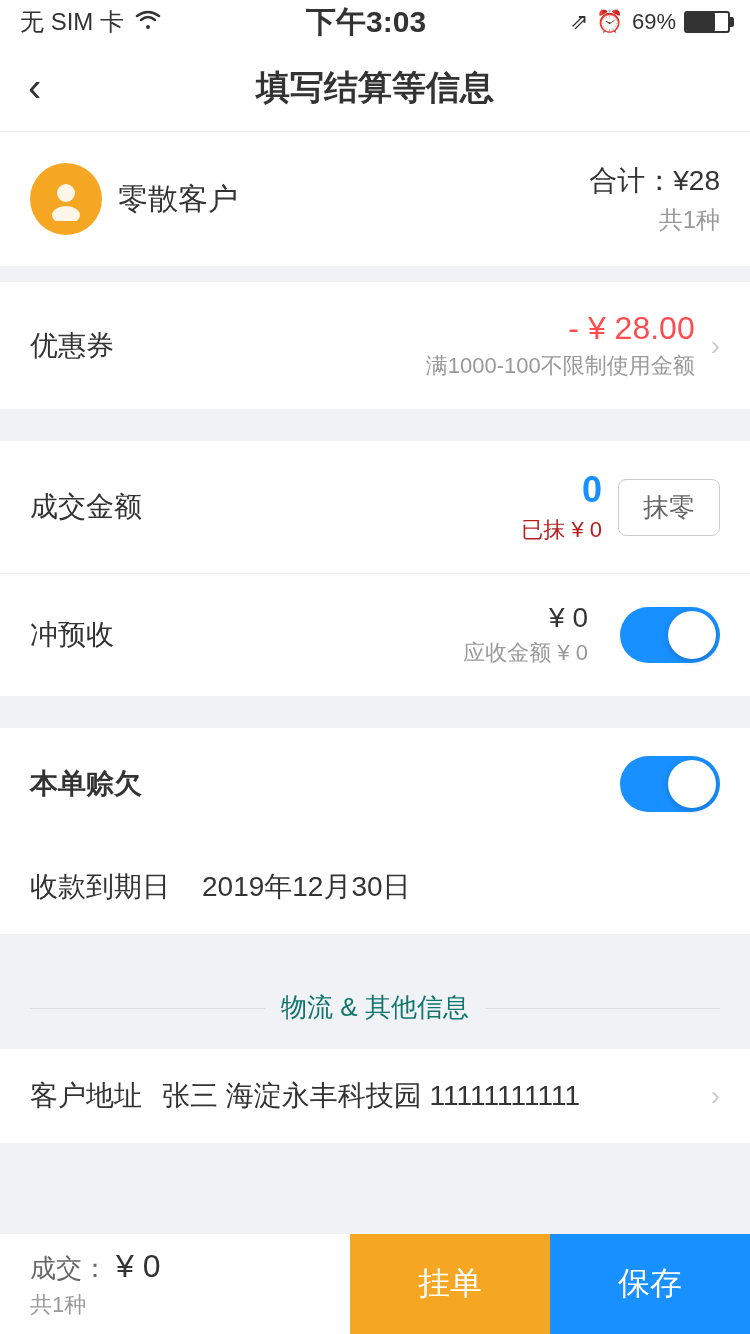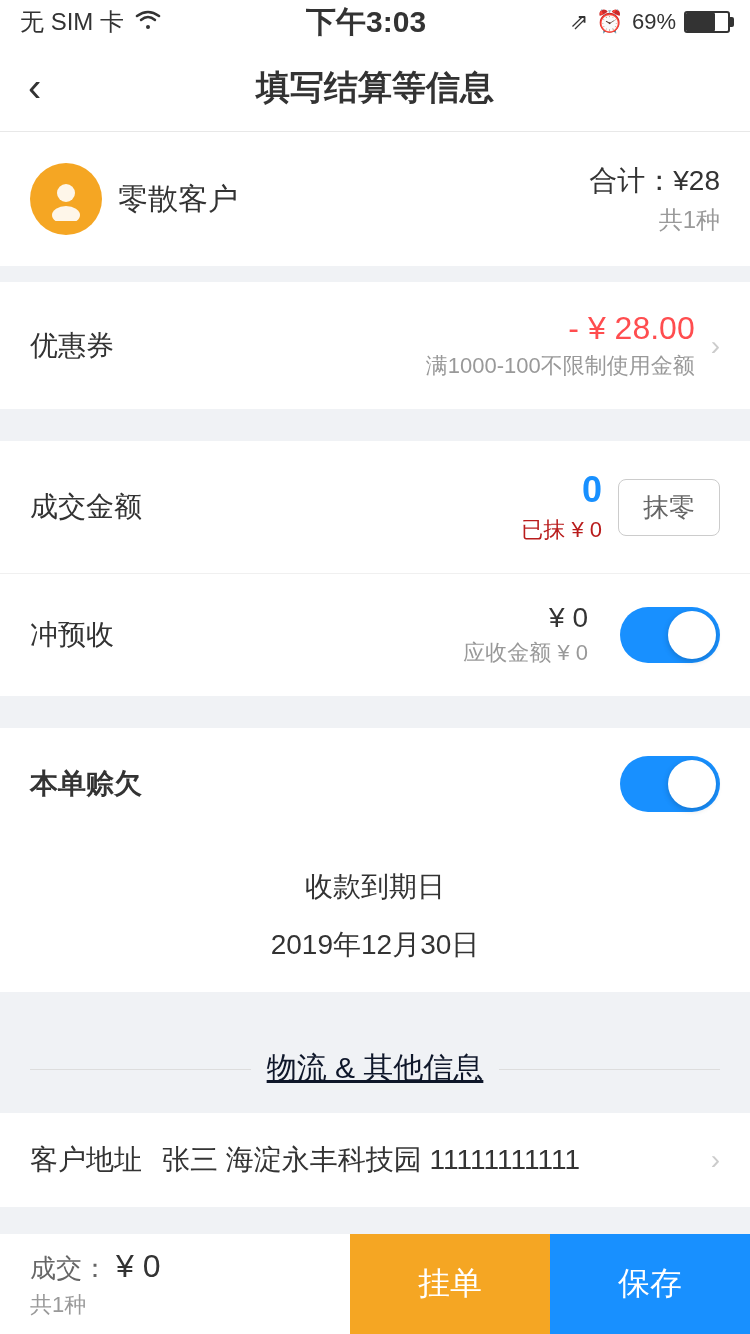--- a/index.html
+++ b/index.html
@@ -230,22 +230,21 @@
       justify-content: space-between;
       font-weight: bold;
     }
 
     
     .date-row {
       background: #fff;
       padding: 28px 30px;
       display: flex;
       align-items: center;
-      gap: 20px;
-      flex-direction: column;
+      gap: 32px;
     }
     .date-label {
       font-size: 28px;
       color: #333;
       white-space: nowrap;
     }
     .date-value {
       font-size: 28px;
       color: #333;
     }
@@ -261,27 +260,26 @@
     }
     .logistics-line {
       position: absolute;
       left: 30px;
       right: 30px;
       top: 50%;
       height: 1px;
       background: #ddd;
     }
     .logistics-title {
-      font-size: 30px;
-      color: #0f172a;
+      font-size: 26px;
+      color: #0f766e;
       background: #f0f2f5;
       padding: 0 16px;
       position: relative;
       z-index: 1;
-      text-decoration: underline;
     }
 
     
     .address-row {
       background: #fff;
       padding: 28px 30px;
       display: flex;
       align-items: center;
       justify-content: space-between;
     }

